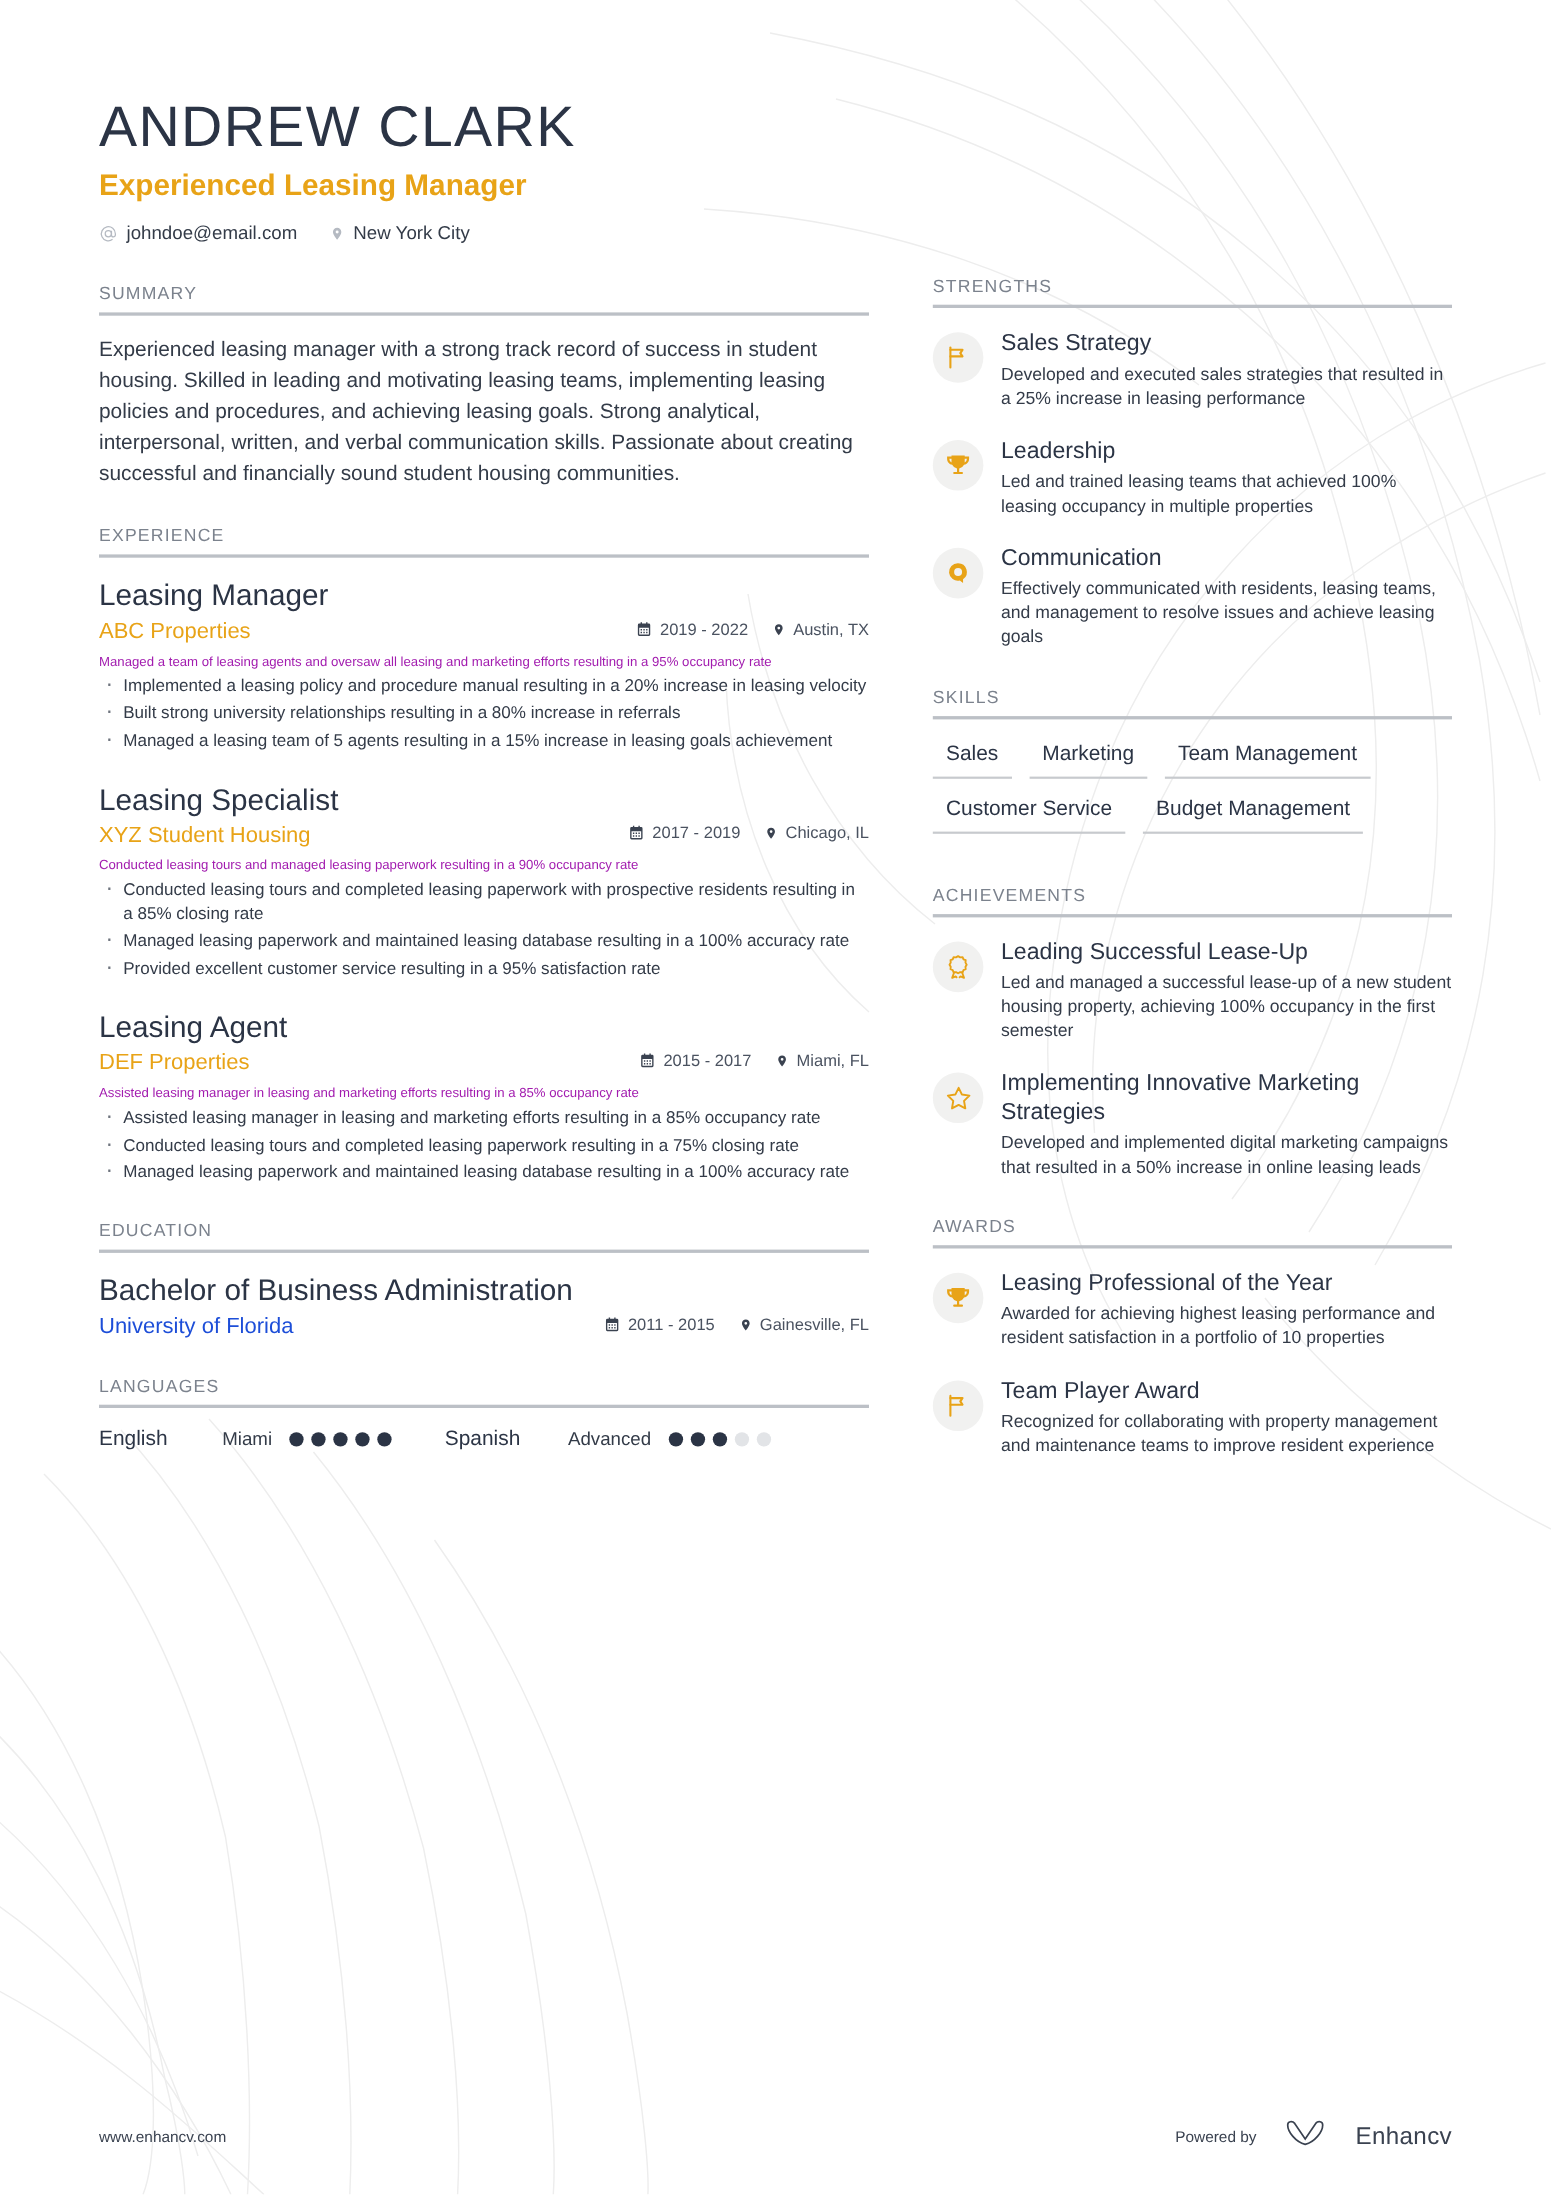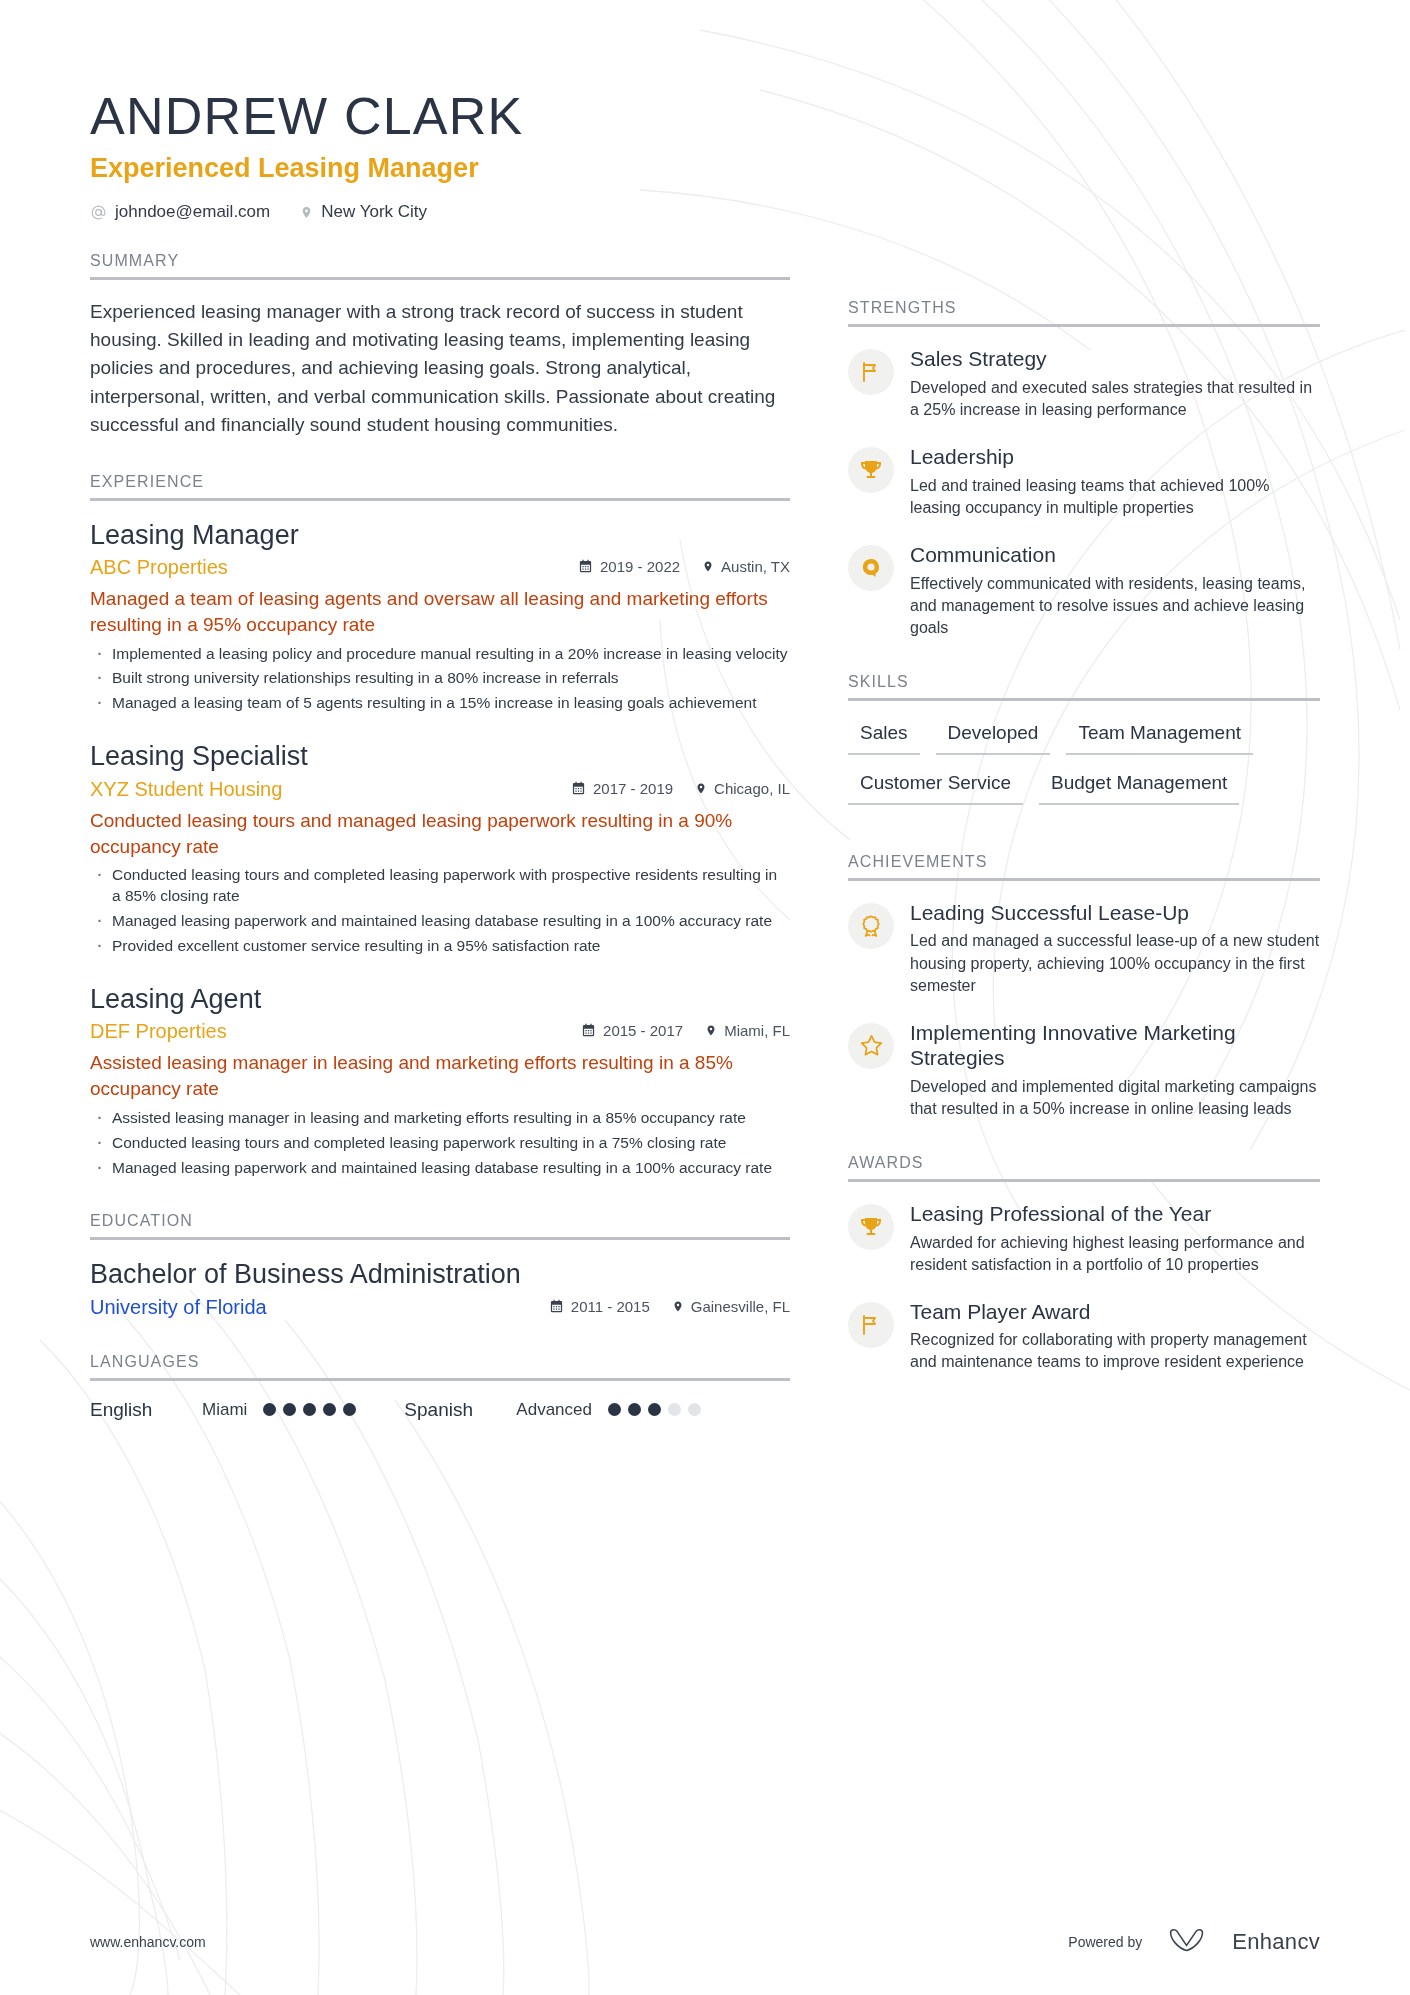--- a/index.html
+++ b/index.html
@@ -49,21 +49,21 @@
   .job:last-child { margin-bottom:0; }
   .job-title { font-size:27px; color:#2b3445; font-weight:400; line-height:1.2; }
   .job-meta { display:flex; align-items:baseline; margin-top:5px; }
   .job-co { font-size:20px; color:#e8a317; flex:1 1 auto; }
   .job-dates, .job-loc {
     font-size:15px; color:#4a5260; display:inline-flex; align-items:center; gap:7px;
     white-space:nowrap;
   }
   .job-loc { margin-left:22px; }
   .job-dates .ic, .job-loc .ic { color:#3a4250; display:flex; }
-  .job-desc { font-size:19px; line-height:1.38; color:#c2410c; margin-top:7px; }
+  .job-desc { font-size:12px; line-height:1.38; color:#a21caf; margin-top:7px; }
   ul.bul { list-style:none; margin:5px 0 0 0; padding:0; }
   ul.bul li {
     font-size:15.5px; line-height:1.35; color:#333b48;
     position:relative; padding-left:22px; margin-top:4px;
   }
   ul.bul li:before {
     content:"·"; position:absolute; left:6px; top:-3px;
     font-size:21px; color:#6d737d; line-height:1;
   }
 
@@ -365,21 +365,21 @@
                 <div class="rdesc">Effectively communicated with residents, leasing teams, and management to resolve issues and achieve leasing goals</div>
               </div>
             </div>
           </div>
       </div>
 
       <div class="sec">
         <div class="sec-h">SKILLS</div>
         <div class="skills" id="skills-list">
             <span class="skill">Sales</span>
-            <span class="skill">Developed</span>
+            <span class="skill">Marketing</span>
             <span class="skill">Team Management</span>
             <span class="skill">Customer Service</span>
             <span class="skill">Budget Management</span>
           </div>
       </div>
 
       <div class="sec">
         <div class="sec-h">ACHIEVEMENTS</div>
         <div id="achievements-list">
             <div class="ritem">

